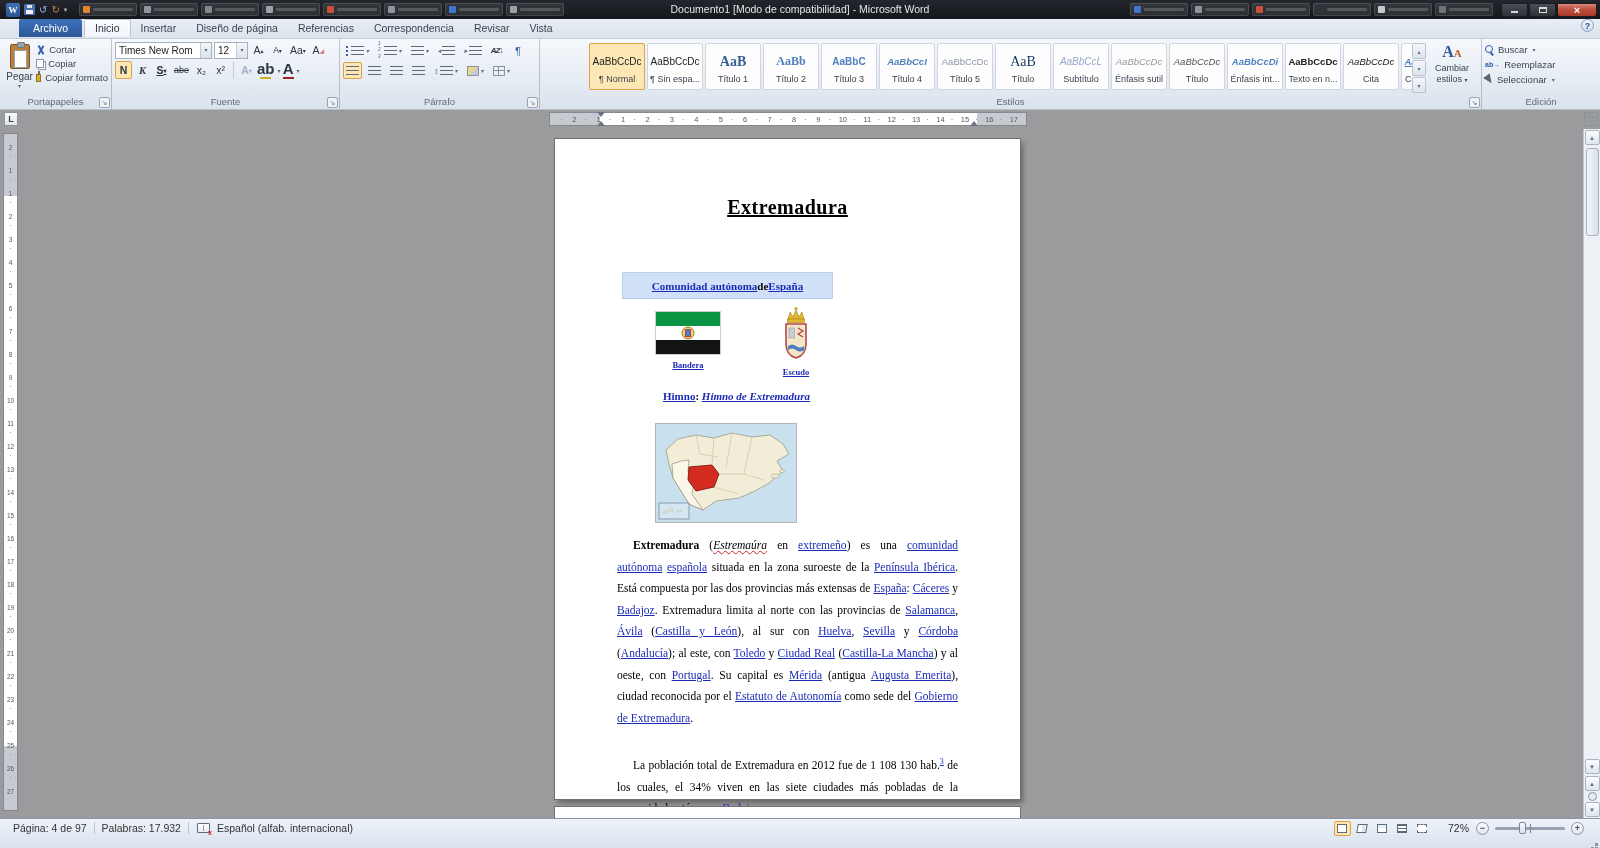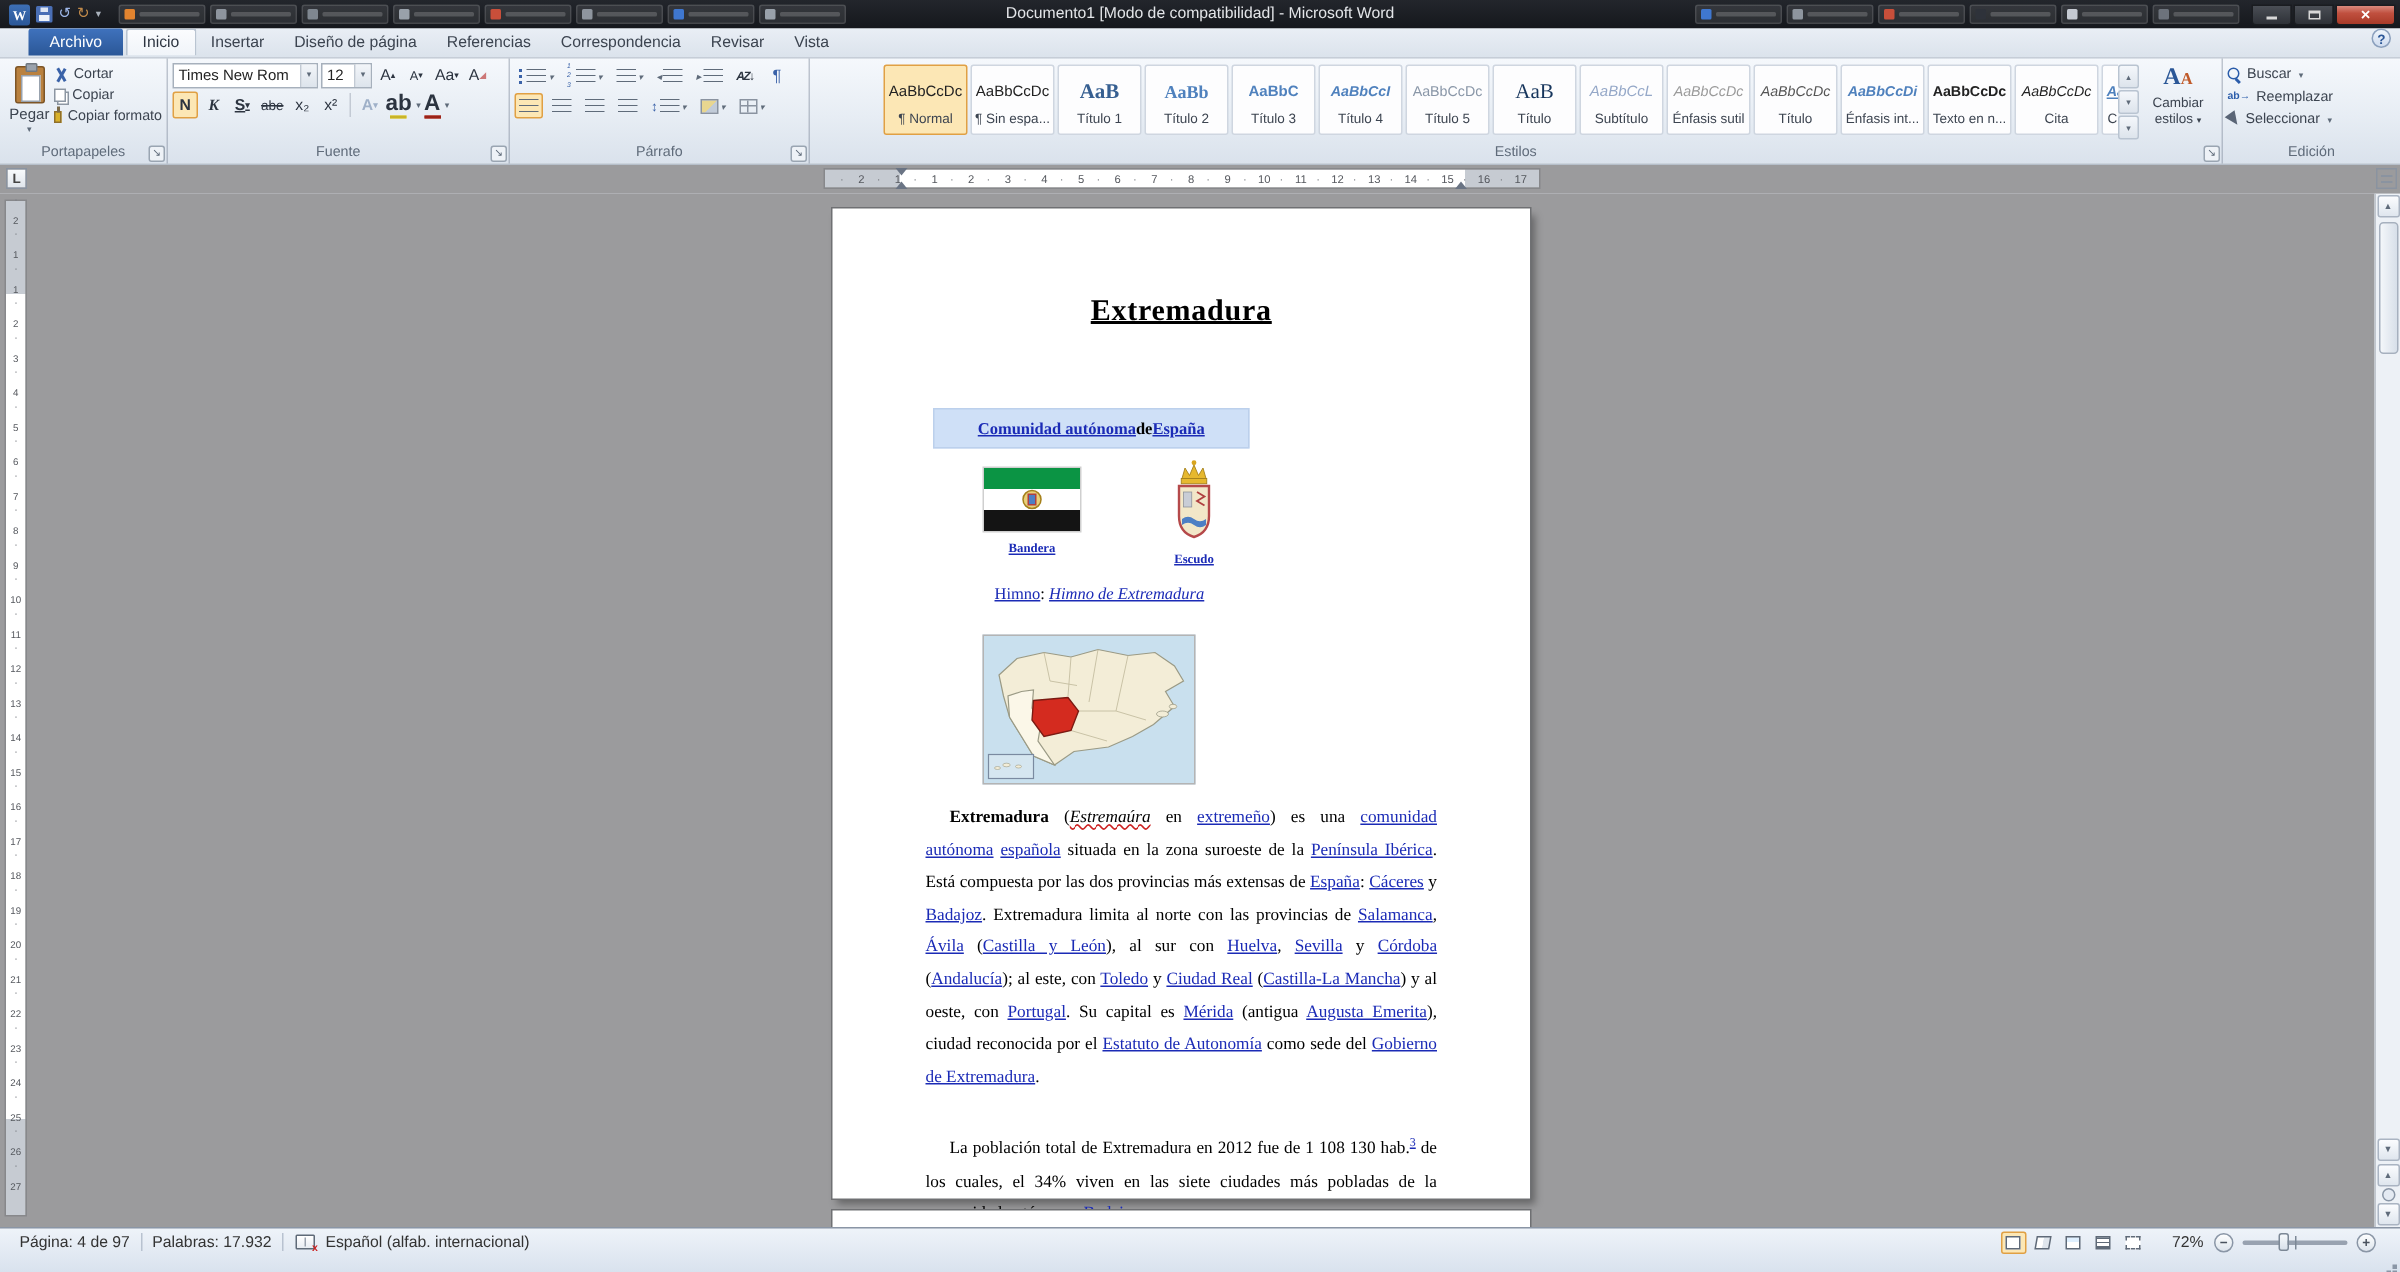--- a/index.html
+++ b/index.html
@@ -189,21 +189,21 @@
     box-shadow:0 0 0 1px #6f7073;}
   .doc-title{margin-top:57px;text-align:center;font-size:20px;font-weight:bold;text-decoration:underline;letter-spacing:.5px;}
   .infobox{margin:53px 0 0 67px;width:211px;height:27px;background:#cfe0f7;border:1px solid #bcd0ec;
     display:flex;align-items:center;justify-content:center;font-size:11px;font-weight:bold;}
   .media-row{position:relative;height:75px;margin-top:12px;}
   .flag{position:absolute;left:100px;top:0;width:66px;height:44px;border:1px solid #cfcfcf;}
   .flag svg{display:block;}
   .flag-label{position:absolute;left:100px;top:49px;width:66px;text-align:center;font-size:8.5px;font-weight:bold;}
   .escudo{position:absolute;left:226px;top:-6px;width:30px;height:58px;}
   .escudo-label{position:absolute;left:210px;top:56px;width:62px;text-align:center;font-size:8.5px;font-weight:bold;}
-  .himno{margin:4px 0 12px 108px;font-size:11px;}
+  .himno{margin:4px 0 12px 108px;font-size:11px;font-weight:bold;}
   .mapbox{margin:21px 0 0 100px;width:142px;height:100px;border:1px solid #b4b4b4;background:#c9e0ee;}
   .para{margin:12px 62px 0 62px;font-size:11.5px;line-height:21.6px;text-align:justify;text-indent:16px;}
   .para.p2{margin-top:22px;}
   .sb{font-weight:bold;}
   .si{font-style:italic;}
   .sl{color:#1b2bb6;text-decoration:underline;}
   .ssq{font-style:italic;text-decoration:underline;text-decoration-style:wavy;text-decoration-color:#cc2222;text-decoration-thickness:1px;}
   sup.sl{font-size:8px;}
   .plink{color:#1b2bb6;text-decoration:underline;}
 

